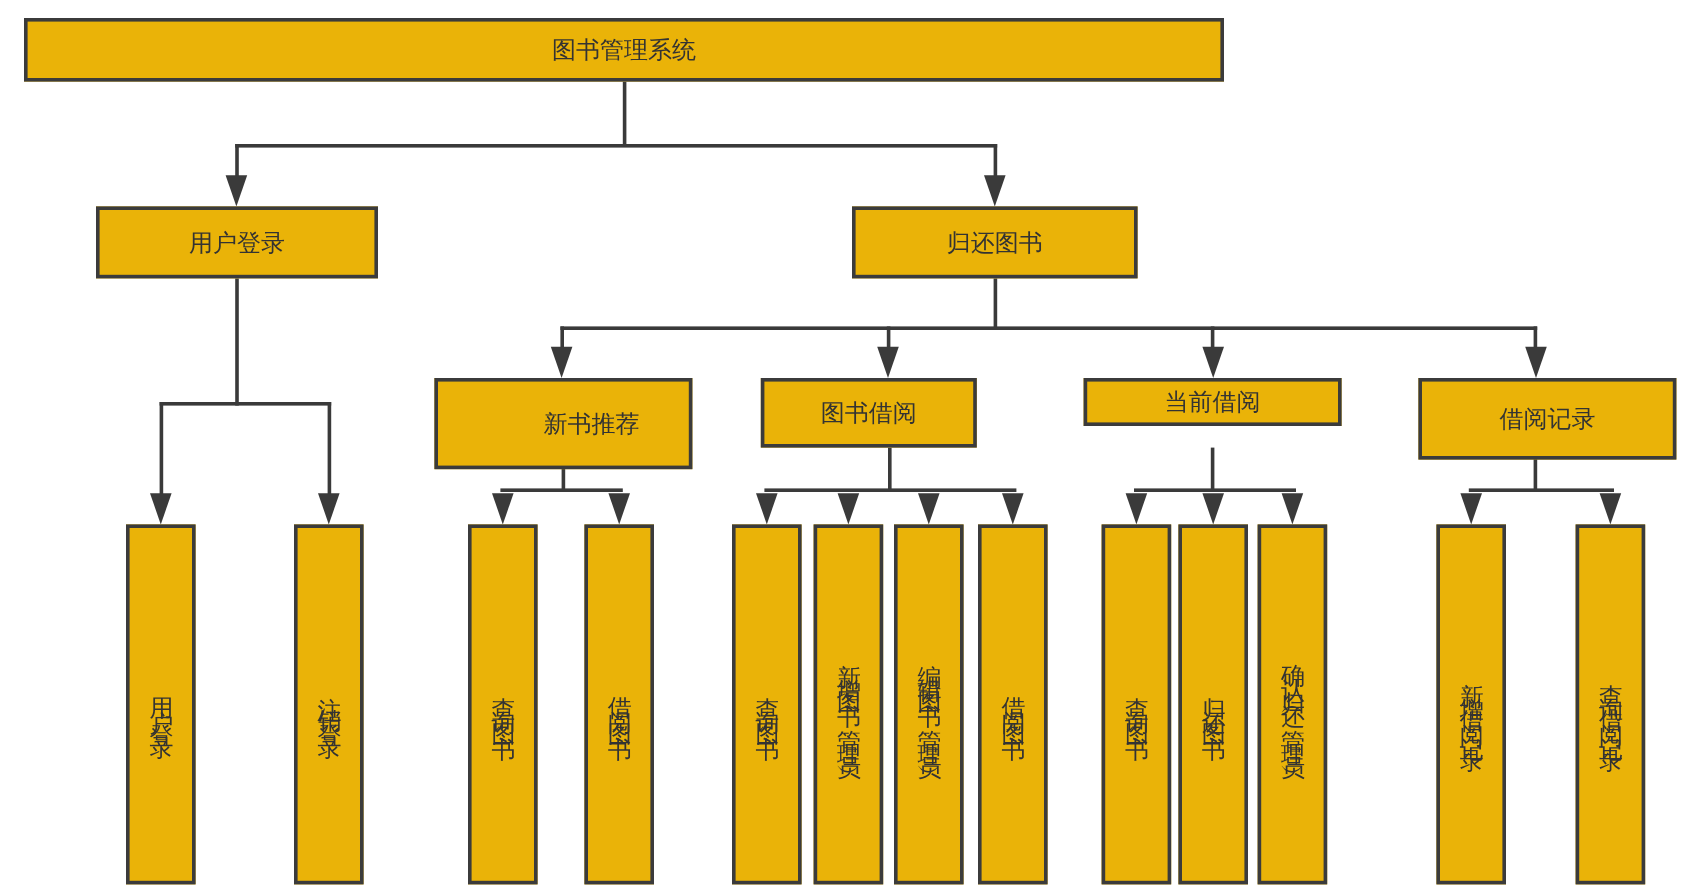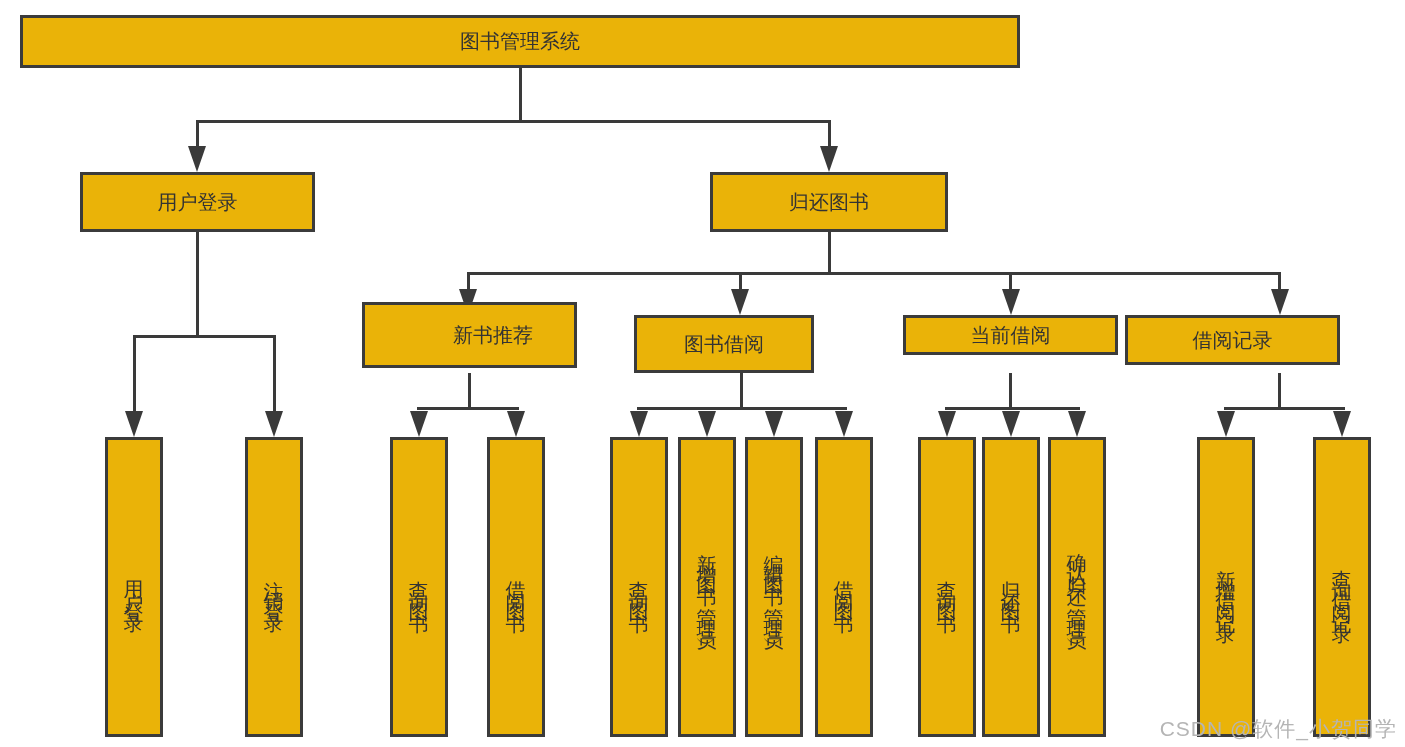--- a/index.html
+++ b/index.html
@@ -57,24 +57,24 @@
 </head>
 <body>
 
 <div class="canvas">
 
   <div class="box" style="left:20px; top:15px; width:1000px; height:53px;">图书管理系统</div>
 
   <div class="box" style="left:80px; top:172px; width:235px; height:60px;">用户登录</div>
   <div class="box" style="left:710px; top:172px; width:238px; height:60px;">归还图书</div>
 
-  <div class="box" style="left:362px; top:302px; width:215px; height:66px;padding-left:47px;">新书推荐</div>
+  <div class="box" style="left:362px; top:315px; width:215px; height:76px;padding-left:47px;">新书推荐</div>
   <div class="box" style="left:634px; top:315px; width:180px; height:58px;">图书借阅</div>
   <div class="box" style="left:903px; top:315px; width:215px; height:40px;">当前借阅</div>
-  <div class="box" style="left:1125px; top:315px; width:215px; height:50px;">借阅记录</div>
+  <div class="box" style="left:1182px; top:315px; width:215px; height:68px;">借阅记录</div>
 
   <div class="box leaf" style="left:105px;">用户登录</div>
   <div class="box leaf" style="left:245px;">注销登录</div>
   <div class="box leaf" style="left:390px;">查询图书</div>
   <div class="box leaf" style="left:487px;">借阅图书</div>
   <div class="box leaf" style="left:610px;">查询图书</div>
   <div class="box leaf" style="left:678px;">新增图书（管理员）</div>
   <div class="box leaf" style="left:745px;">编辑图书（管理员）</div>
   <div class="box leaf" style="left:815px;">借阅图书</div>
   <div class="box leaf" style="left:918px;">查询图书</div>
@@ -124,15 +124,14 @@
   <div class="hline" style="left:945px;  top:407px; width:135px;"></div>
   <div class="arrow" style="left:938px;  top:411px;"></div>
   <div class="arrow" style="left:1002px; top:411px;"></div>
   <div class="arrow" style="left:1068px; top:411px;"></div>
 
   <div class="vline" style="left:1278px; top:373px; height:37px;"></div>
   <div class="hline" style="left:1224px; top:407px; width:121px;"></div>
   <div class="arrow" style="left:1217px; top:411px;"></div>
   <div class="arrow" style="left:1333px; top:411px;"></div>
 
-  <div class="watermark">CSDN @软件_小贺同学</div>
 
 </div>
 
 </body></html>

